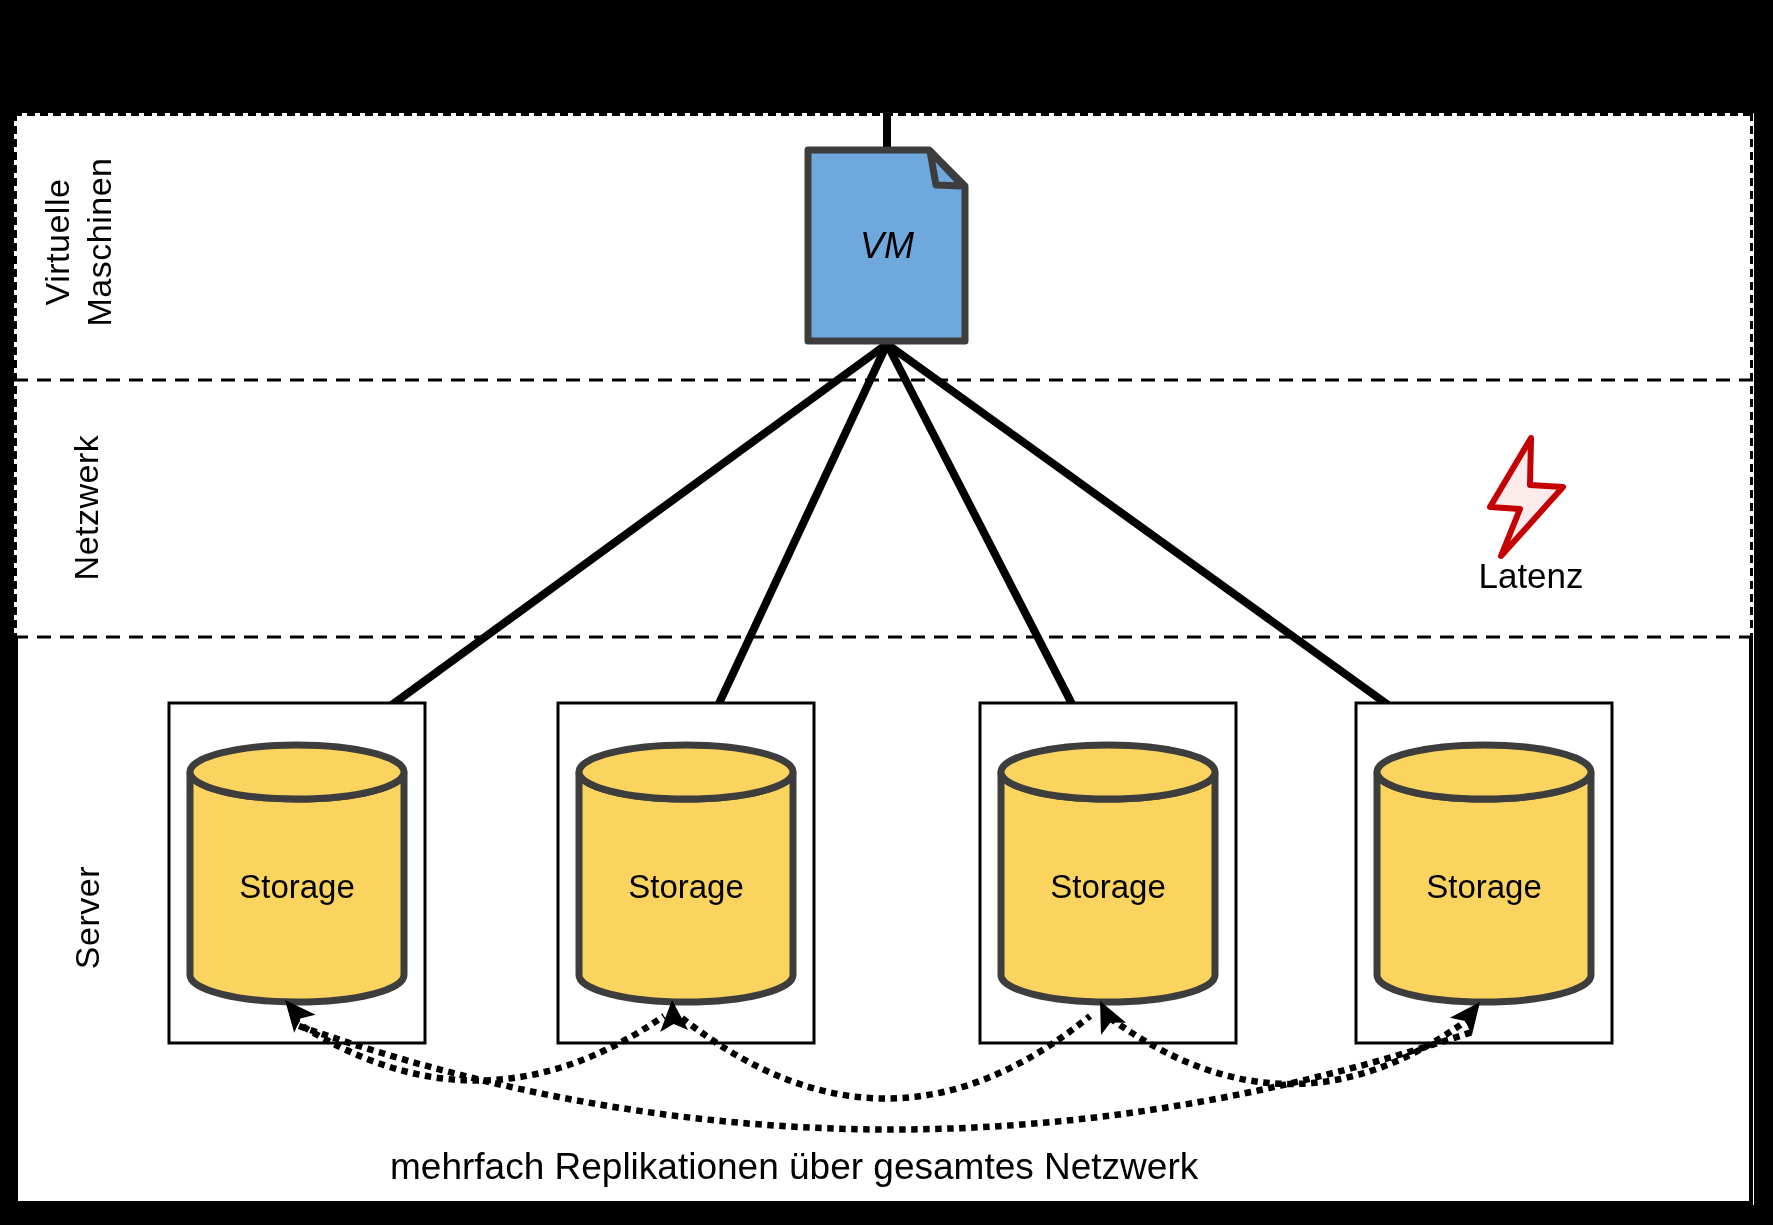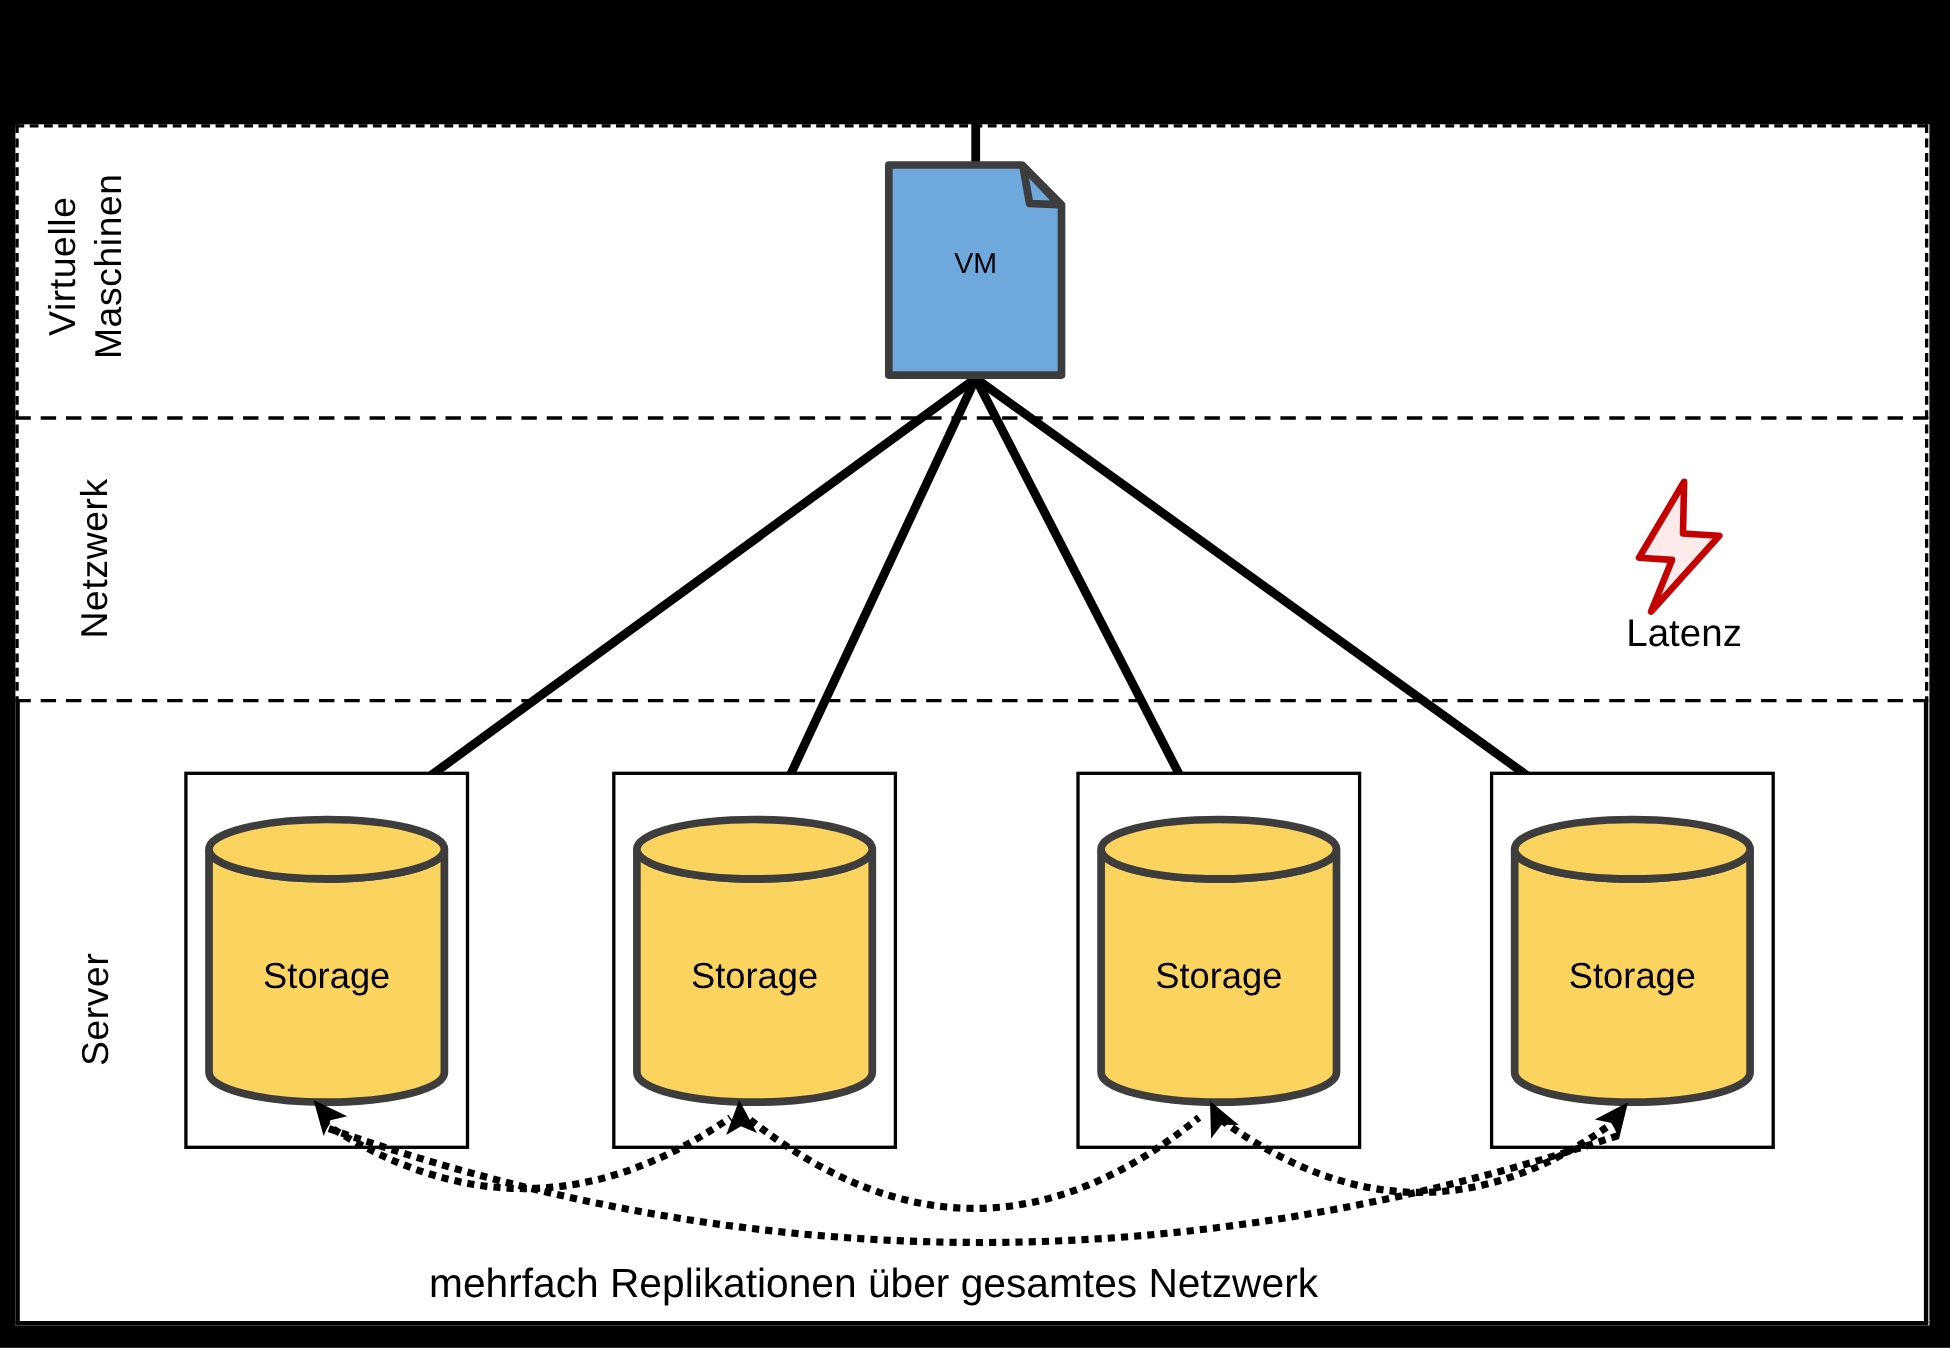--- a/index.html
+++ b/index.html
@@ -7,21 +7,21 @@
     position:relative;width:1773px;height:1225px;background:#000;overflow:hidden;
     font-family:"Liberation Sans", sans-serif;color:#000;
   }
   .stage svg{position:absolute;left:0;top:0;}
   .txt{position:absolute;text-align:center;color:#000;line-height:1.15;white-space:nowrap;}
   .band-label{
     width:300px;transform:rotate(-90deg);transform-origin:center center;
     font-size:34px;letter-spacing:0.5px;
   }
   .band-label .ln{display:block;line-height:42px;}
-  .vm-label{font-size:26px;}
+  .vm-label{font-size:36px;font-style:italic;}
   .storage-label{font-size:33px;}
   .latenz-label{font-size:35px;}
   .caption{font-size:37px;}
 </style>
 </head>
 <body>
 
 <div class="stage">
 
   <svg width="1773" height="1225" viewBox="0 0 1773 1225">

